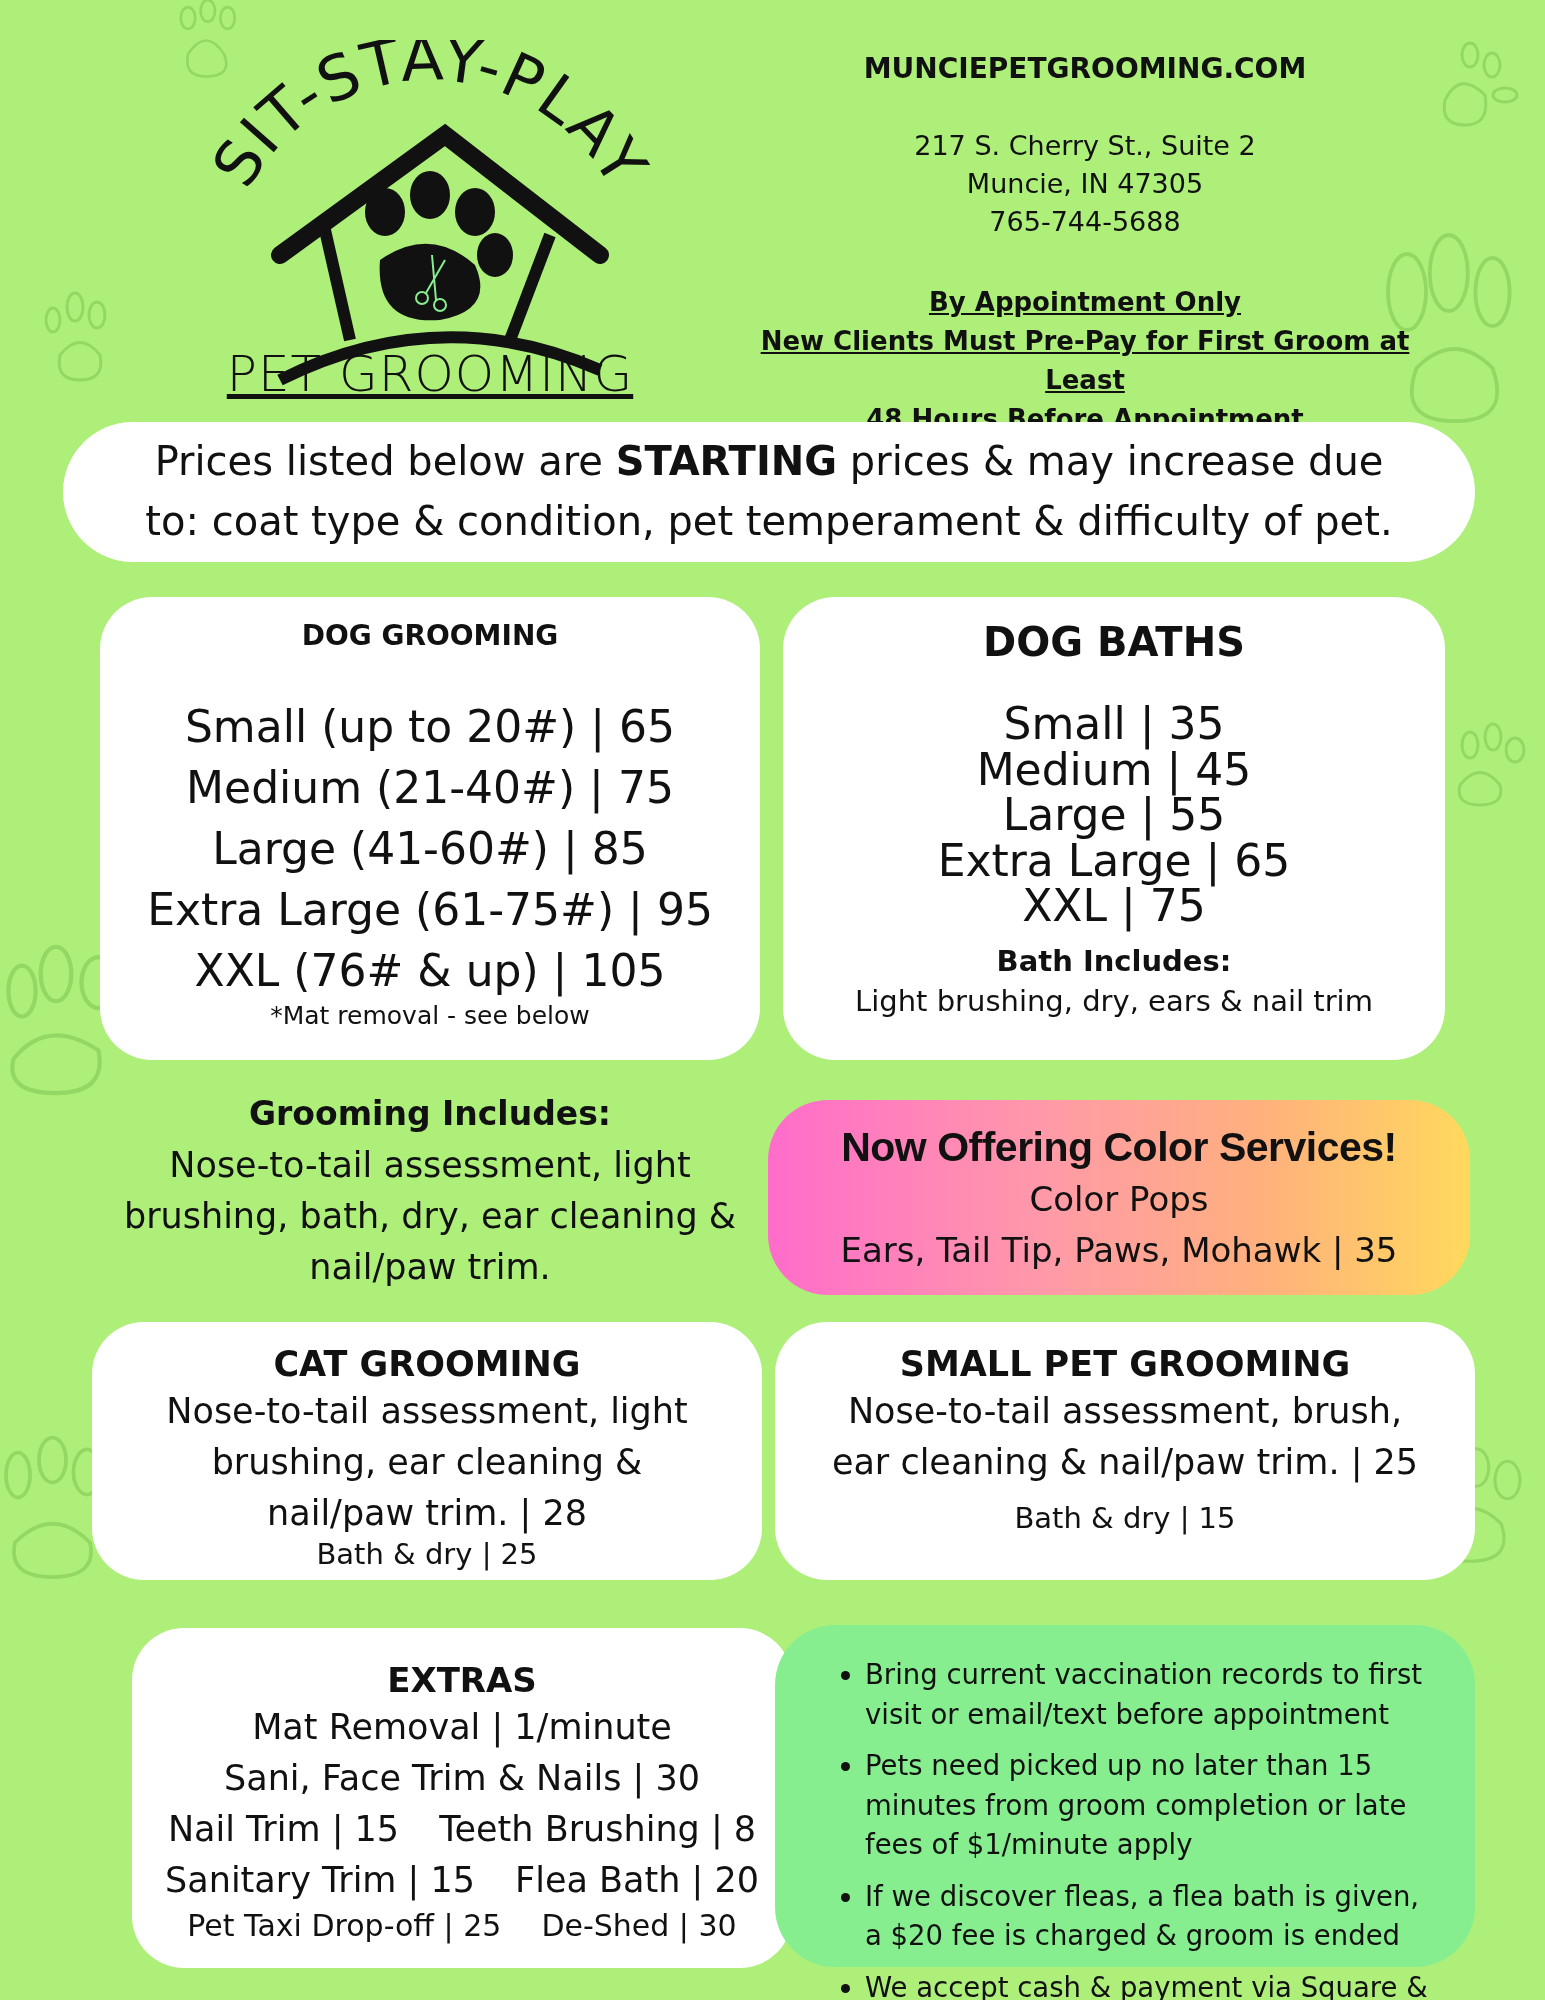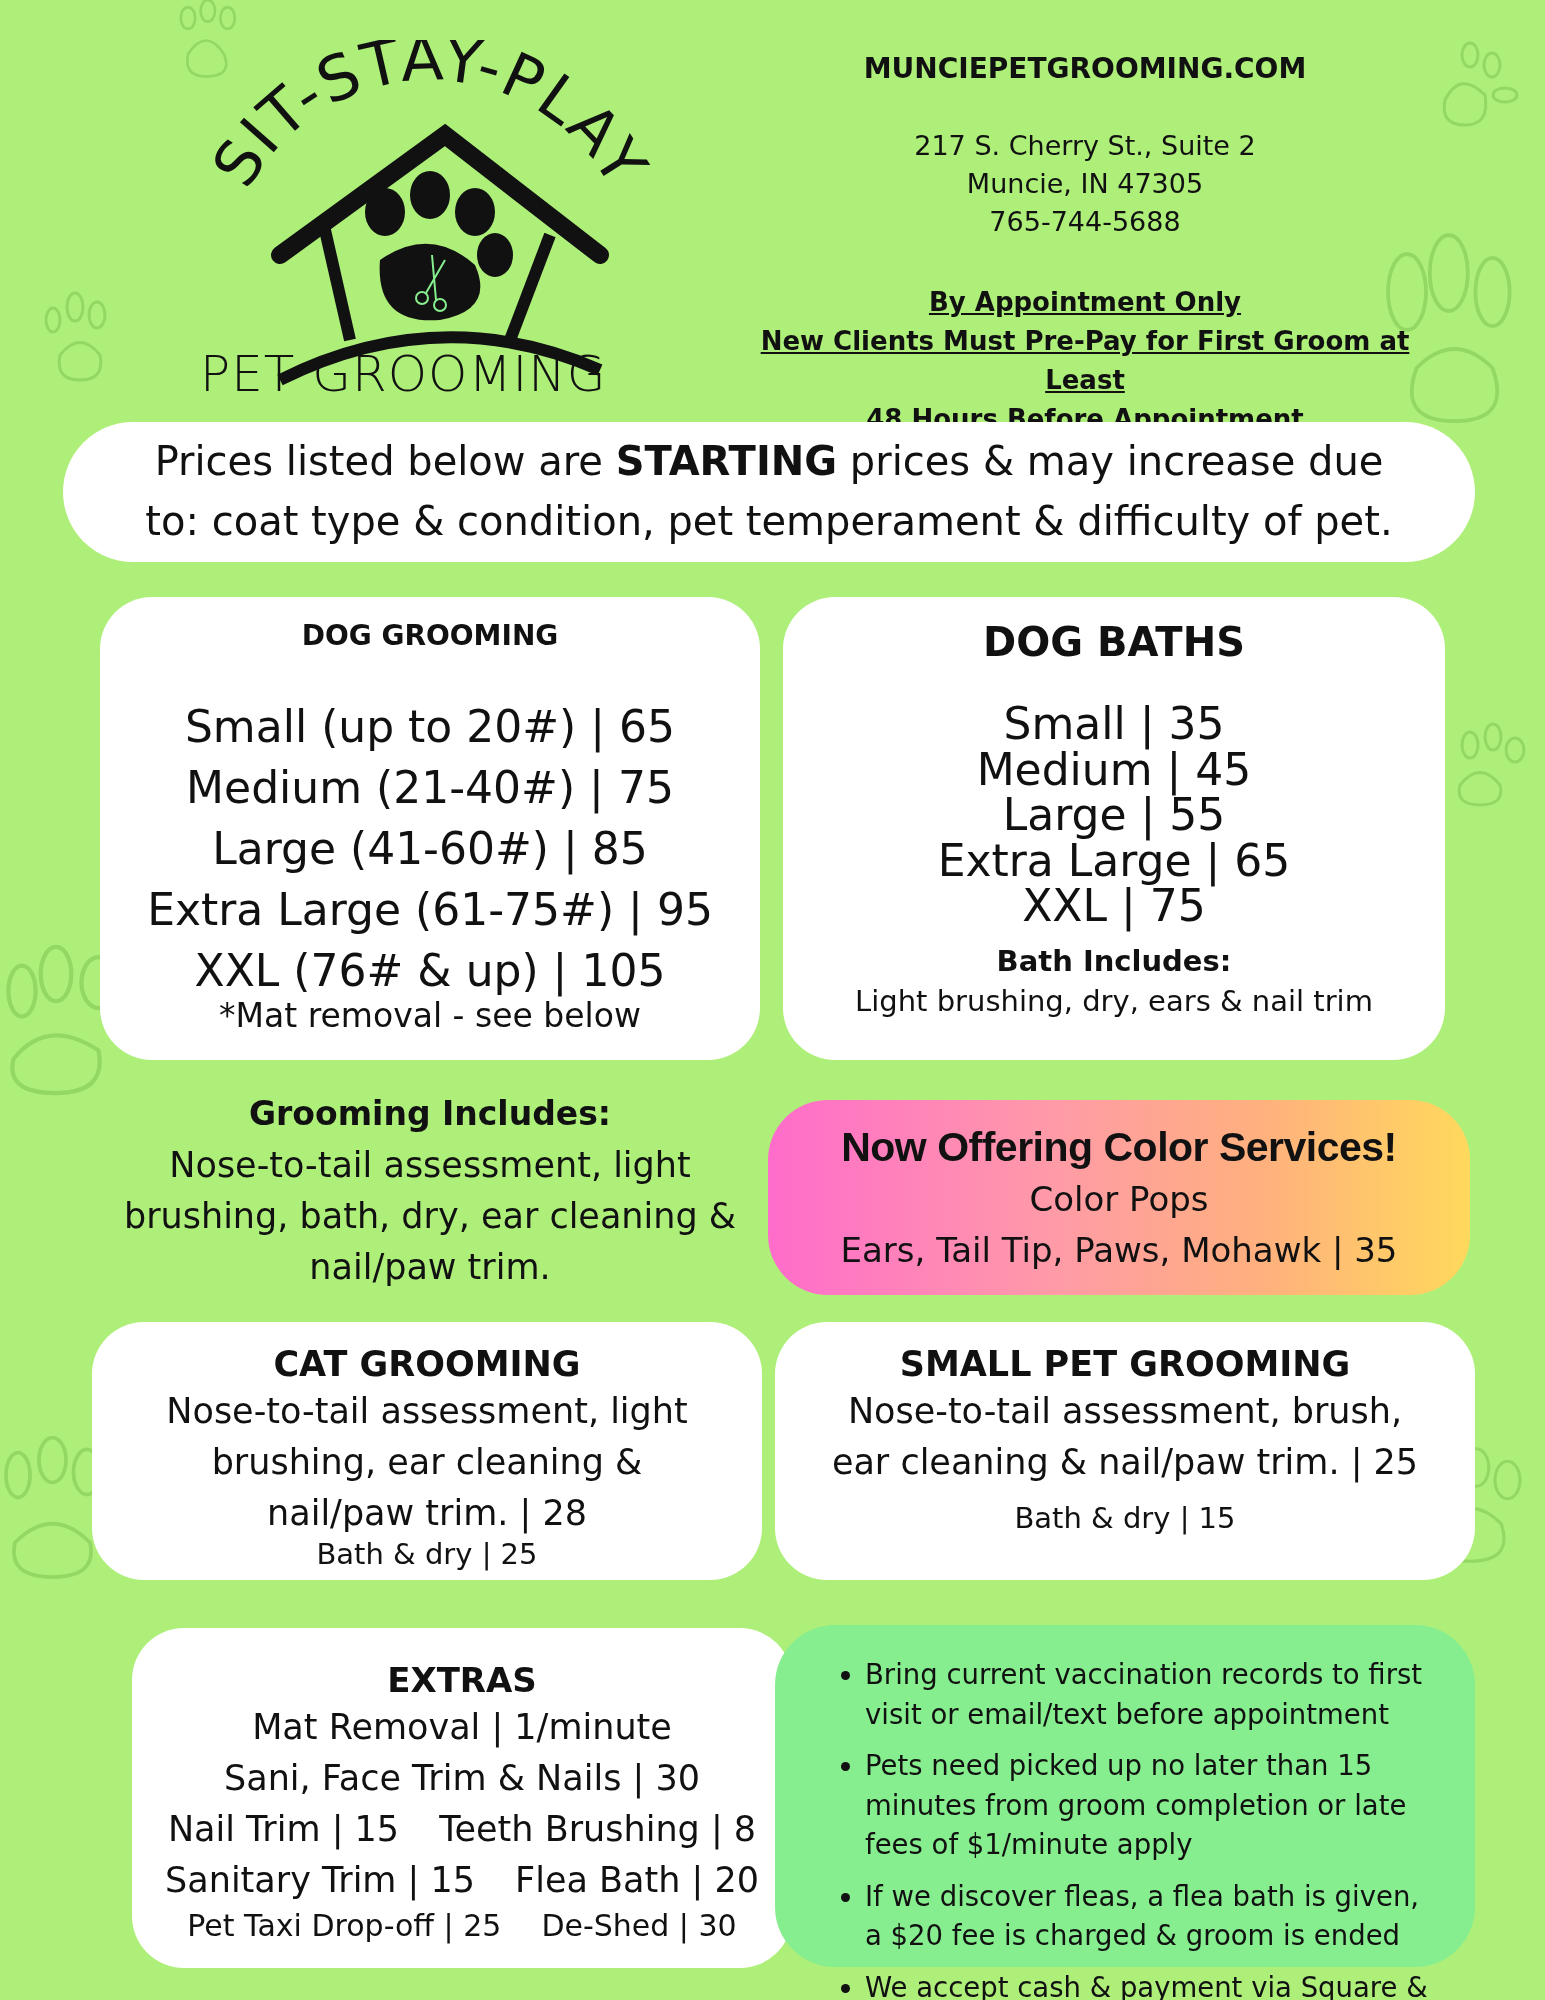--- a/index.html
+++ b/index.html
@@ -4,21 +4,21 @@
 <style>
   html, body { margin:0; padding:0; }
   body {
     width:1545px; height:2000px; position:relative; overflow:hidden;
     background:#aeef7a;
     font-family:"Liberation Sans", sans-serif; color:#111;
   }
   .paw { position:absolute; opacity:0.35; }
   .card { position:absolute; background:#fff; border-radius:52px; text-align:center; box-sizing:border-box; }
   .logo { position:absolute; left:200px; top:40px; width:460px; height:370px; }
-  .logo-bottom { position:absolute; left:200px; top:345px; width:460px; text-align:left; font-size:50px; letter-spacing:1px; font-family:"DejaVu Sans", sans-serif; font-weight:300; }
+  .logo-bottom { position:absolute; left:200px; top:345px; width:460px; text-align:center; font-size:50px; letter-spacing:1px; font-family:"DejaVu Sans", sans-serif; font-weight:300;text-decoration:underline; }
   .contact { position:absolute; left:735px; top:52px; width:700px; text-align:center; }
   .site { font-size:28px; font-weight:bold; font-family:"DejaVu Sans", sans-serif; }
   .addr { margin-top:42px; font-size:27px; line-height:38px; font-family:"DejaVu Sans", sans-serif; }
   .policy { margin-top:42px; font-size:26px; line-height:39px; font-weight:bold; text-decoration:underline; font-family:"DejaVu Sans", sans-serif; }
   .banner { position:absolute; left:63px; top:422px; width:1412px; height:140px; background:#fff; border-radius:70px; text-align:center; font-size:40px; line-height:60px; padding-top:9px; box-sizing:border-box; font-family:"DejaVu Sans", sans-serif; }
   .banner b { font-weight:bold; }
   h2 { margin:0; font-weight:bold; font-family:"DejaVu Sans", sans-serif; }
   .big { font-family:"DejaVu Sans", sans-serif; }
   .gi { position:absolute; left:100px; top:1088px; width:660px; text-align:center; font-family:"DejaVu Sans", sans-serif; }
   .color { position:absolute; left:768px; top:1100px; width:702px; height:195px; border-radius:60px; text-align:center;
@@ -140,21 +140,21 @@
 
 <div class="card" style="left:100px;top:597px;width:660px;height:463px;padding-top:22px;">
   <h2 style="font-size:28px;">DOG GROOMING</h2>
   <div class="big" style="font-size:44px;line-height:61px;margin-top:44px;">
     <div>Small (up to 20#) | 65</div>
     <div>Medium (21-40#) | 75</div>
     <div>Large (41-60#) | 85</div>
     <div>Extra Large (61-75#) | 95</div>
     <div>XXL (76# &amp; up) | 105</div>
   </div>
-  <div class="big" style="font-size:33px;line-height:30px;">*Mat removal - see below</div>
+  <div class="big" style="font-size:25px;line-height:30px;">*Mat removal - see below</div>
 </div>
 
 <div class="card" style="left:783px;top:597px;width:662px;height:463px;padding-top:22px;">
   <h2 style="font-size:40px;">DOG BATHS</h2>
   <div class="big" style="font-size:44px;line-height:45.5px;margin-top:36px;">
     <div>Small | 35</div>
     <div>Medium | 45</div>
     <div>Large | 55</div>
     <div>Extra Large | 65</div>
     <div>XXL | 75</div>

